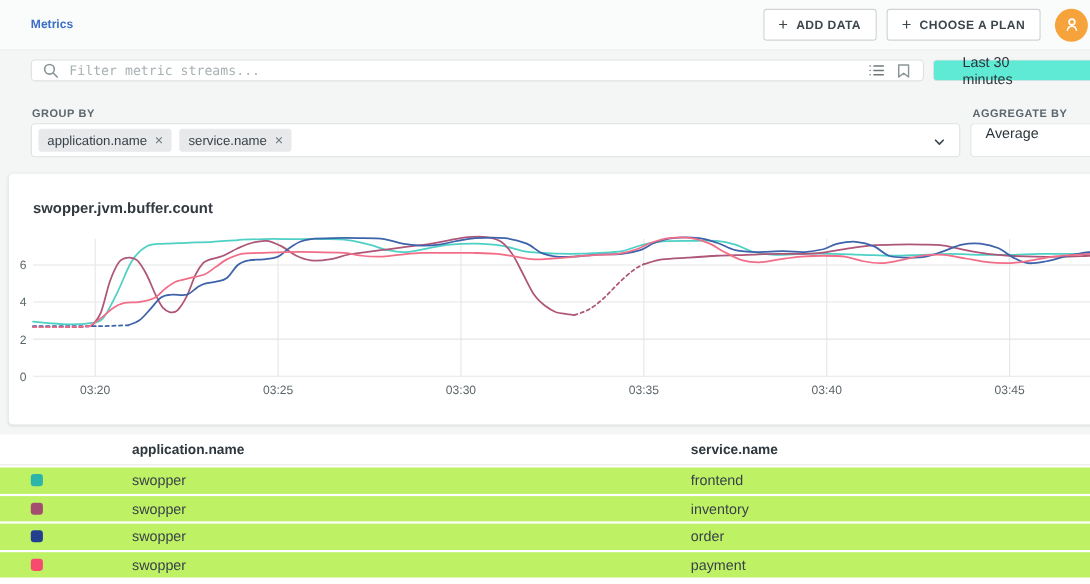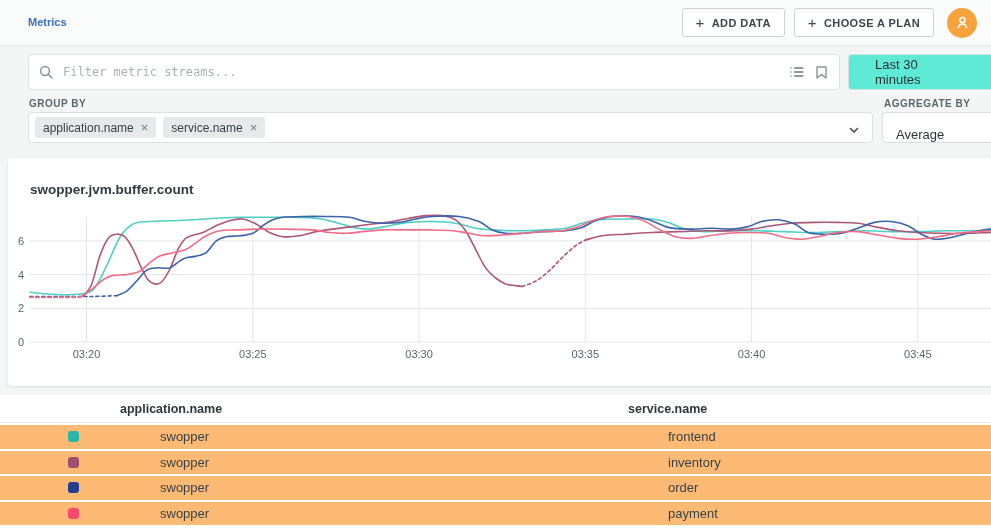--- a/index.html
+++ b/index.html
@@ -4,38 +4,38 @@
 <style>
   html,body{margin:0;padding:0}
   body{
     width:991px;height:531px;position:relative;overflow:hidden;
     background:#f4f5f5;font-family:"Liberation Sans",sans-serif;color:#39424a;
   }
   
   .top-header{
     position:absolute;top:0;left:0;right:0;height:46px;background:#fafbfb;
     border-bottom:1px solid #e9ebeb;display:flex;align-items:center;
-    padding:0 14px 0 28px;box-sizing:border-box;
+    padding:0 2px 0 28px;box-sizing:border-box;
   }
   .crumb-wrap{flex:1;line-height:1.15}
   .breadcrumb{font-size:11px;font-weight:bold;color:#3a6fc4;text-decoration:none;display:block;cursor:pointer}
   .page-title{font-size:15px;font-weight:bold;color:#2c3338;margin:1px 0 0 0}
   .header-actions{display:flex;gap:9px;align-items:center}
   .hbtn{
     background:#fff;border:1px solid #cfd3d5;border-radius:3px;height:29px;
     display:flex;align-items:center;gap:7px;padding:0 13px;cursor:pointer;
     font-size:11px;font-weight:bold;letter-spacing:.4px;color:#3c464d;white-space:nowrap;
   }
   .hbtn .plus{font-size:15px;font-weight:normal;color:#3c464d;margin-top:-1px}
   .avatar{
     width:30px;height:30px;border-radius:50%;background:#f6a33c;margin-left:13px;
     display:flex;align-items:center;justify-content:center;cursor:pointer;flex:0 0 auto;
   }
   
-  .filter-row{position:absolute;top:54px;left:28px;right:0;height:36px;display:flex;gap:8px}
+  .filter-row{position:absolute;top:54px;left:28px;right:0;height:20px;display:flex;gap:8px}
   .search-box{
     flex:0 0 812px;background:#fff;border:1px solid #dde1e2;border-radius:4px;
     display:flex;align-items:center;padding:0 10px;box-sizing:border-box;
   }
   .search-box input{
     flex:1;border:none;outline:none;background:transparent;margin-left:8px;
     font-family:"DejaVu Sans Mono",monospace;font-size:12px;color:#39424a;
   }
   .search-box input::placeholder{color:#a9b2b4}
   .inline-icons{display:flex;gap:12px;align-items:center;padding-right:2px}
@@ -59,38 +59,38 @@
   }
   .tag{
     background:#e7e9ea;border-radius:3px;height:21px;display:flex;align-items:center;
     gap:7px;padding:0 8px;font-size:12px;color:#39424a;white-space:nowrap;
   }
   .tag-remove{color:#6f797d;font-size:13px;cursor:pointer;line-height:1}
   .gi-chevron{position:absolute;right:12px;top:9px}
   .agg-input{
     position:absolute;top:112px;left:882px;right:0;height:31px;box-sizing:border-box;
     background:#fff;border:1px solid #dde1e2;border-right:none;border-radius:4px 0 0 4px;
-    display:flex;align-items:flex-end;padding:0 13px;font-size:13px;color:#2b343a;cursor:pointer;
+    display:flex;align-items:flex-start;padding:0 13px;font-size:13px;color:#2b343a;cursor:pointer;
   }
   
   .chart-card{
     position:absolute;top:158px;left:8px;right:-5px;height:228px;background:#fff;
     border-radius:4px;box-shadow:0 1px 3px rgba(0,0,0,.10);
   }
   .chart-title{font-size:13.5px;font-weight:bold;color:#323a40;margin:0;position:absolute;top:24px;left:22px}
   #chart{position:absolute;left:0;top:47px}
   
   .facet-table{position:absolute;top:395px;left:0;right:0;bottom:0;background:#fff;font-size:13px}
   .thead{
     display:grid;grid-template-columns:120px 508px 1fr;height:27px;align-items:center;
     border-bottom:1px solid #e8eaea;font-weight:bold;font-size:12.5px;color:#2e373d;
   }
   .trow{
     display:grid;grid-template-columns:120px 508px 1fr;height:23.5px;align-items:center;
-    background:#fdba74;margin-top:2px;color:#39424a;cursor:pointer;padding-left:40px;
+    background:#bef264;margin-top:2px;color:#39424a;cursor:pointer;
   }
   .swatch-cell{padding-left:28px;display:flex;align-items:center}
   .swatch{width:11px;height:11px;border-radius:3px;display:inline-block}
 </style>
 </head>
 <body>
 
 <header class="top-header">
   <div class="crumb-wrap">
     <a class="breadcrumb">Metrics</a>

